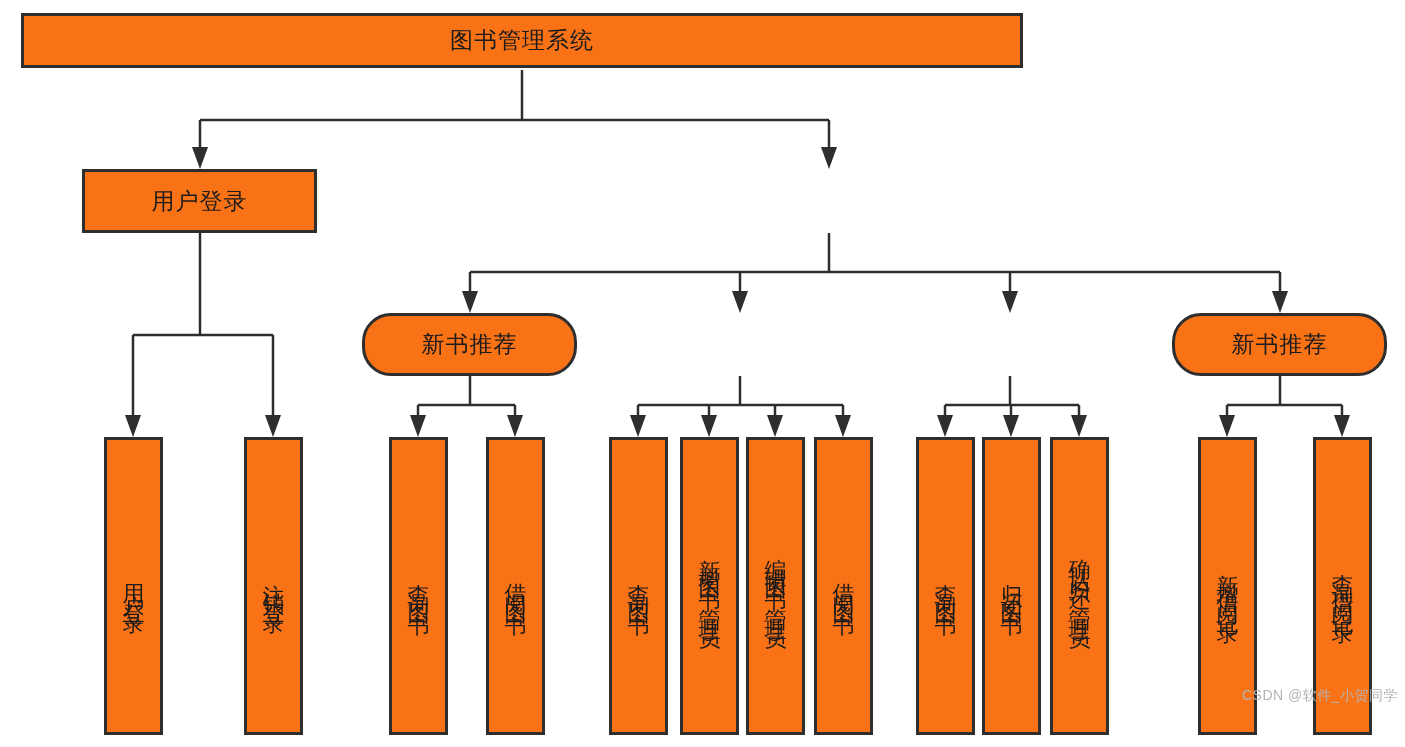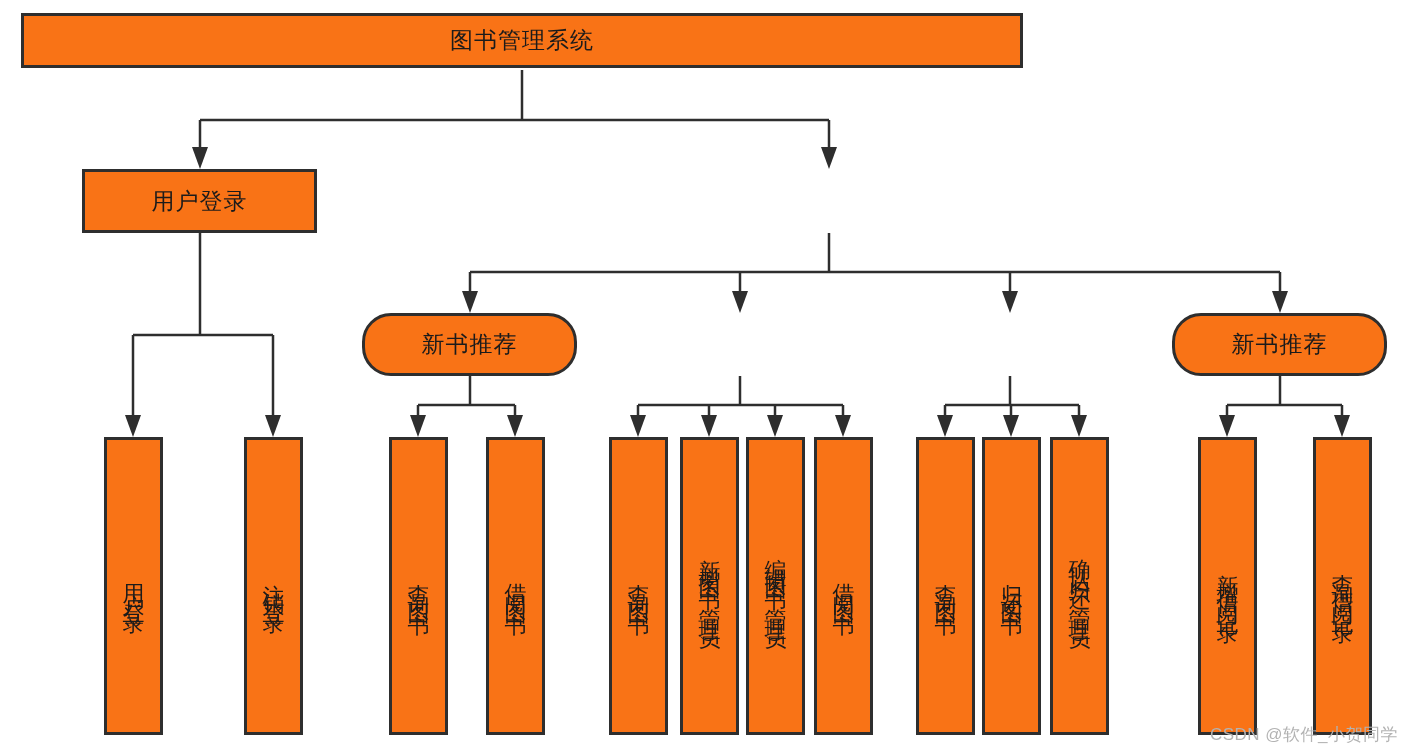--- a/index.html
+++ b/index.html
@@ -26,22 +26,22 @@
   .leaf     { top:437px; width:59px;  height:298px; }
   .vtext {
     writing-mode:vertical-rl;
     font-size:22px;
     letter-spacing:10px;
     line-height:1;
     white-space:nowrap;
   }
   .watermark {
     position:absolute;
-    right:7px; top:723px;
-    font-size:17px;
+    right:7px; top:687px;
+    font-size:14px;
     letter-spacing:0.5px;
     color:var(--wm,#b3b3b3);
     white-space:nowrap;
   }
 </style>
 </head>
 <body>
 
 <div class="canvas" style="--bg: #ffffff; --border: #2e2e2e; --text: #1b1b1b; --wm: #b3b3b3;">
 

